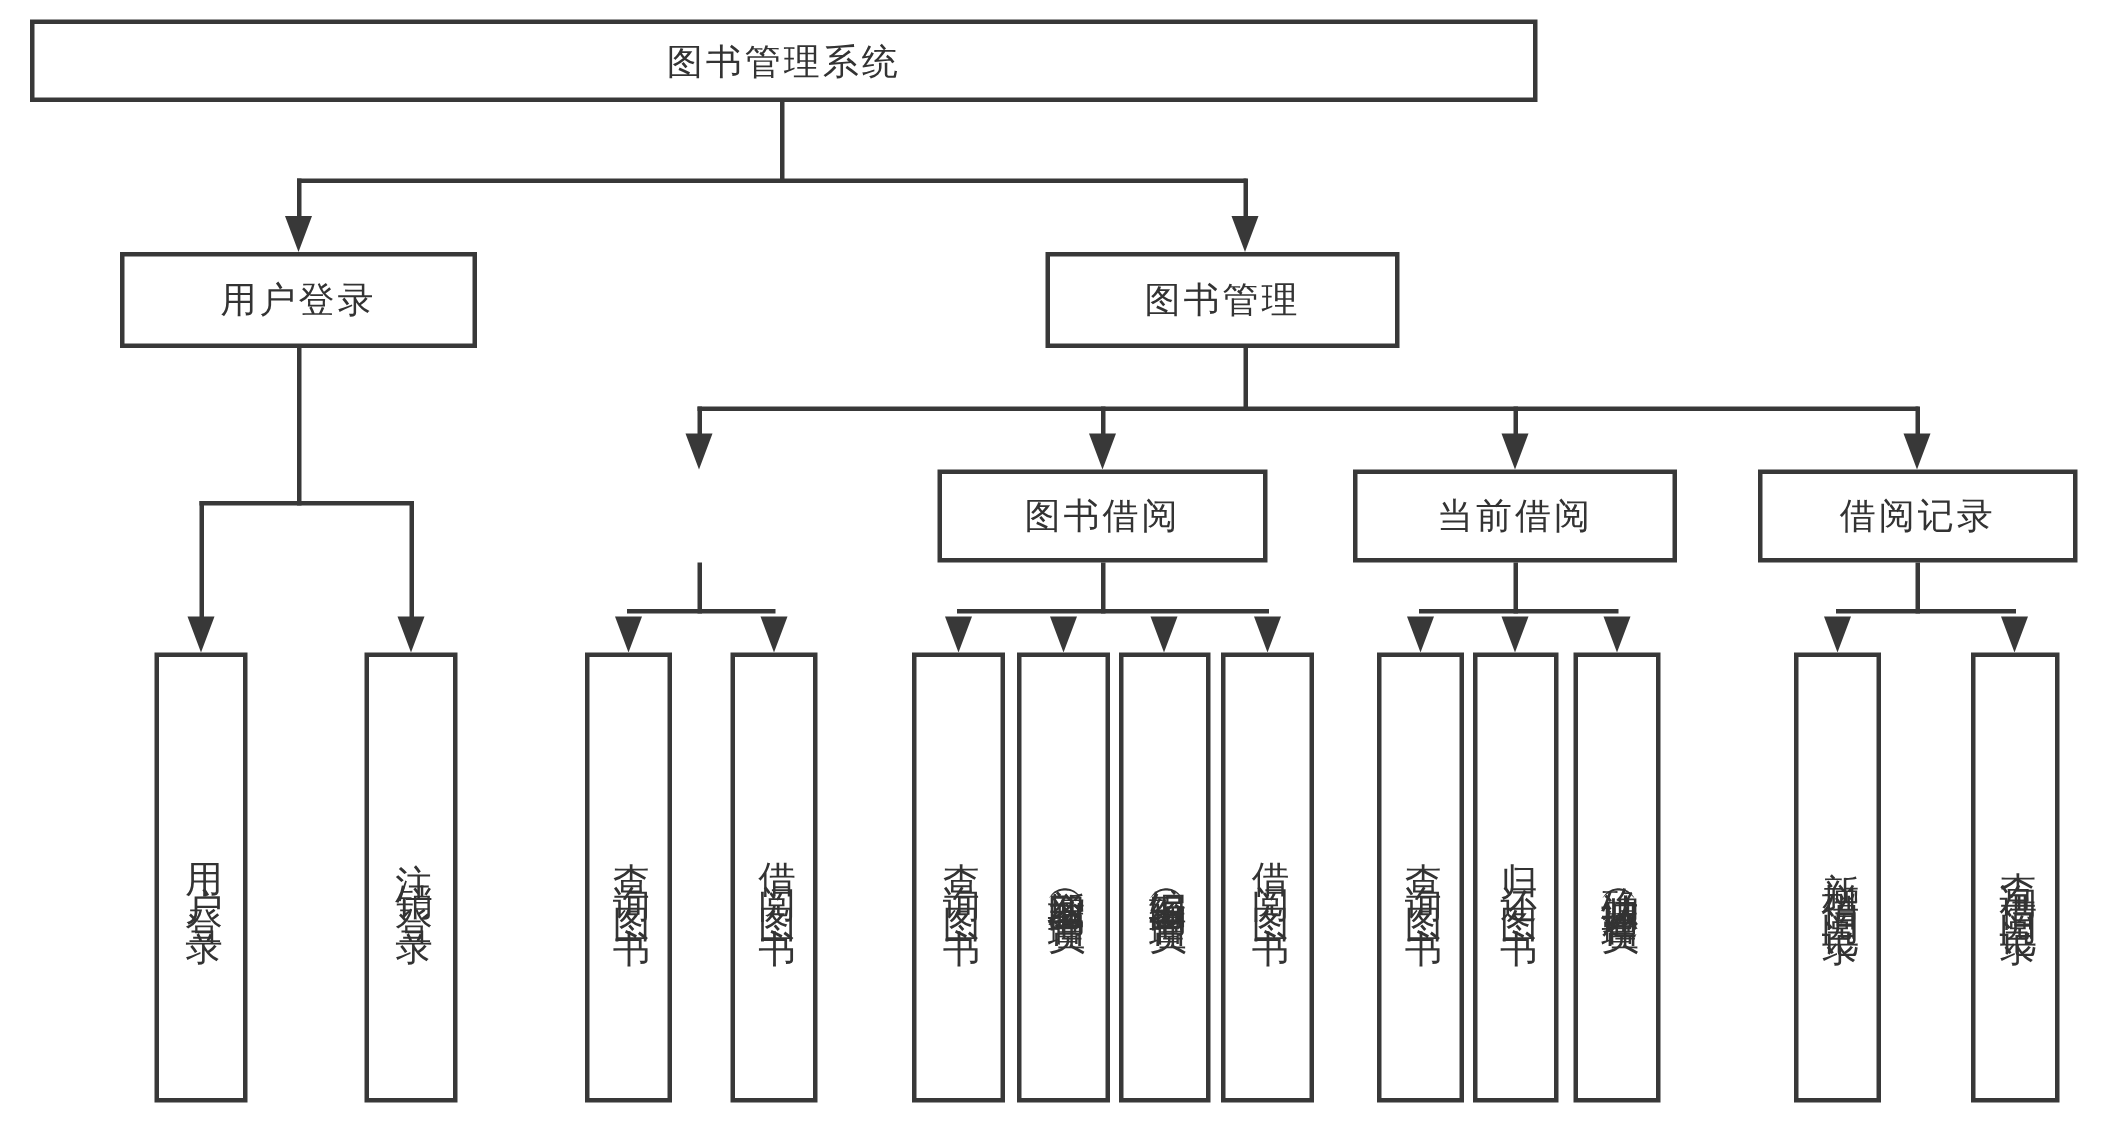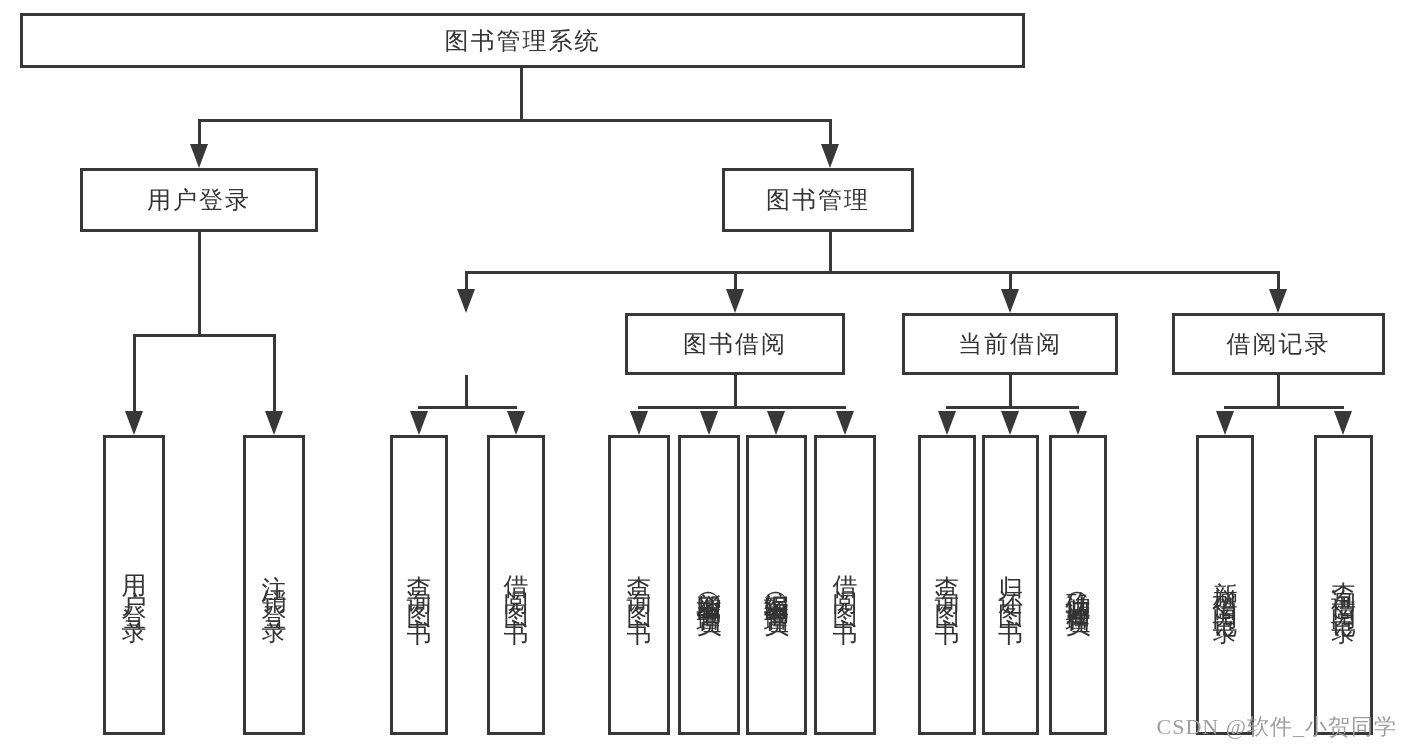--- a/index.html
+++ b/index.html
@@ -4,21 +4,21 @@
 <style>
   :root{
     --line:#383838;
     --text:#333333;
     --watermark:#9e9e9e;
     --background:#ffffff;
   }
   html,body{margin:0;padding:0;background:var(--background);}
   .stage{
     position:relative;width:1405px;height:747px;background:var(--background);
-    font-family:Liberation Serif, serif;color:var(--text);
+    font-family:Liberation Mono, monospace;color:var(--text);
     overflow:hidden;
   }
   .box{
     position:absolute;border:3px solid var(--line);background:#fff;
     display:flex;align-items:center;justify-content:center;box-sizing:border-box;
   }
   .hlabel{font-size:24px;letter-spacing:2px;white-space:nowrap;}
   .vtext{
     writing-mode:vertical-rl;text-orientation:mixed;
     font-size:25px;line-height:1;white-space:nowrap;
@@ -50,21 +50,21 @@
   <div class="v" style="left:520px;top:68px;height:53px"></div>
   <div class="h" style="left:198px;top:119px;width:633px"></div>
   <div class="v" style="left:198px;top:119px;height:30px"></div>
   <div class="v" style="left:829px;top:119px;height:30px"></div>
   <div class="arrow" style="left:190px;top:144px"></div>
   <div class="arrow" style="left:821px;top:144px"></div>
 
   <div class="box" style="left:80px;top:168px;width:238px;height:64px">
     <span class="hlabel">用户登录</span>
   </div>
-  <div class="box" style="left:722px;top:168px;width:192px;height:64px">
+  <div class="box" style="left:697px;top:168px;width:236px;height:64px">
     <span class="hlabel">图书管理</span>
   </div>
 
   <div class="v" style="left:198px;top:232px;height:105px"></div>
   <div class="h" style="left:133px;top:334px;width:142px"></div>
   <div class="v" style="left:133px;top:334px;height:82px"></div>
   <div class="v" style="left:273px;top:334px;height:82px"></div>
   <div class="arrow" style="left:125px;top:411px"></div>
   <div class="arrow" style="left:265px;top:411px"></div>
 
@@ -150,15 +150,14 @@
     <span class="vtext sp-tight">确认归还（管理员）</span>
   </div>
 
   <div class="box" style="left:1196px;top:435px;width:58px;height:300px">
     <span class="vtext sp-mid">新增借阅记录</span>
   </div>
   <div class="box" style="left:1314px;top:435px;width:59px;height:300px">
     <span class="vtext sp-mid">查询借阅记录</span>
   </div>
 
-  <div class="watermark">CSDN @软件_小贺同学</div>
 
 </div>
 
 </body></html>

